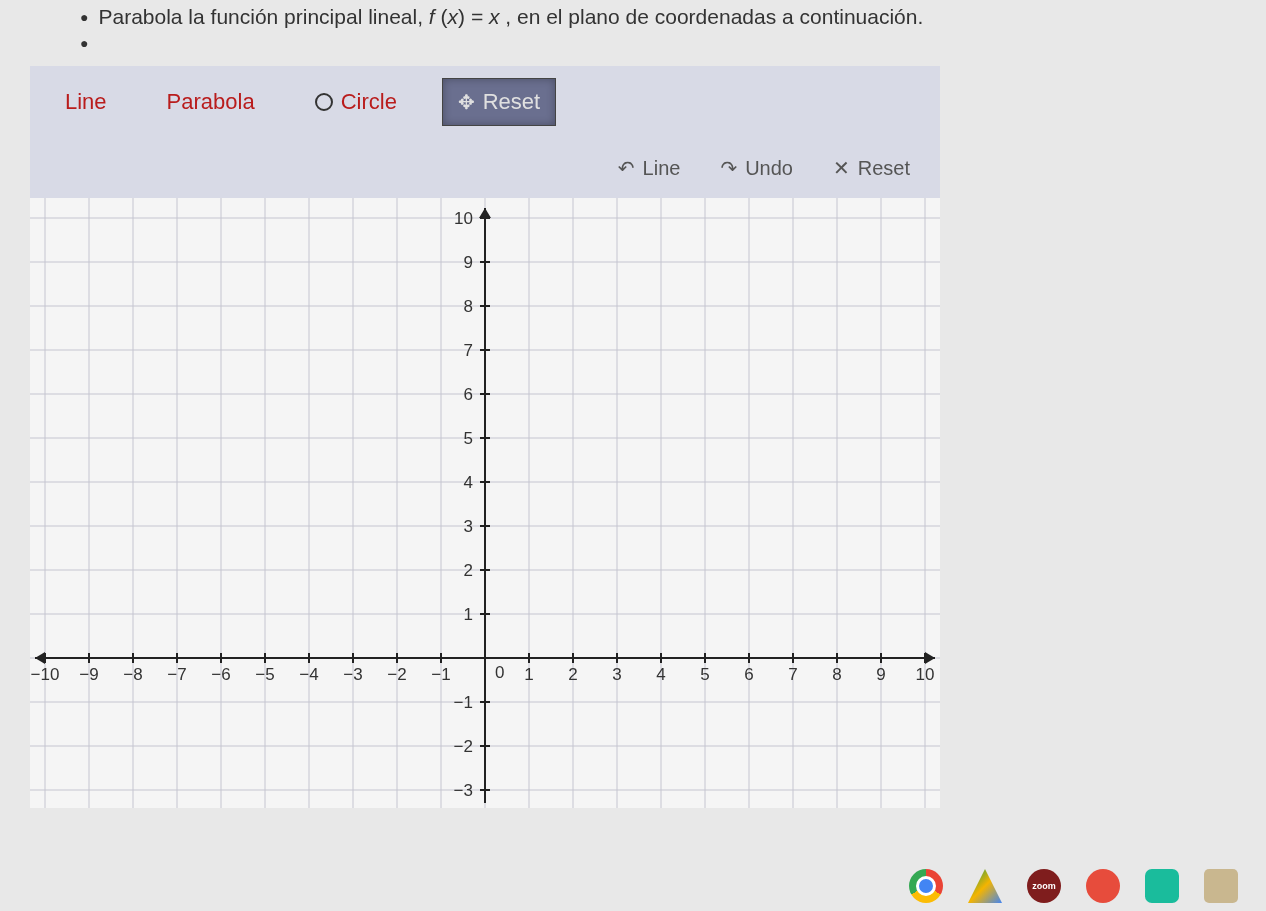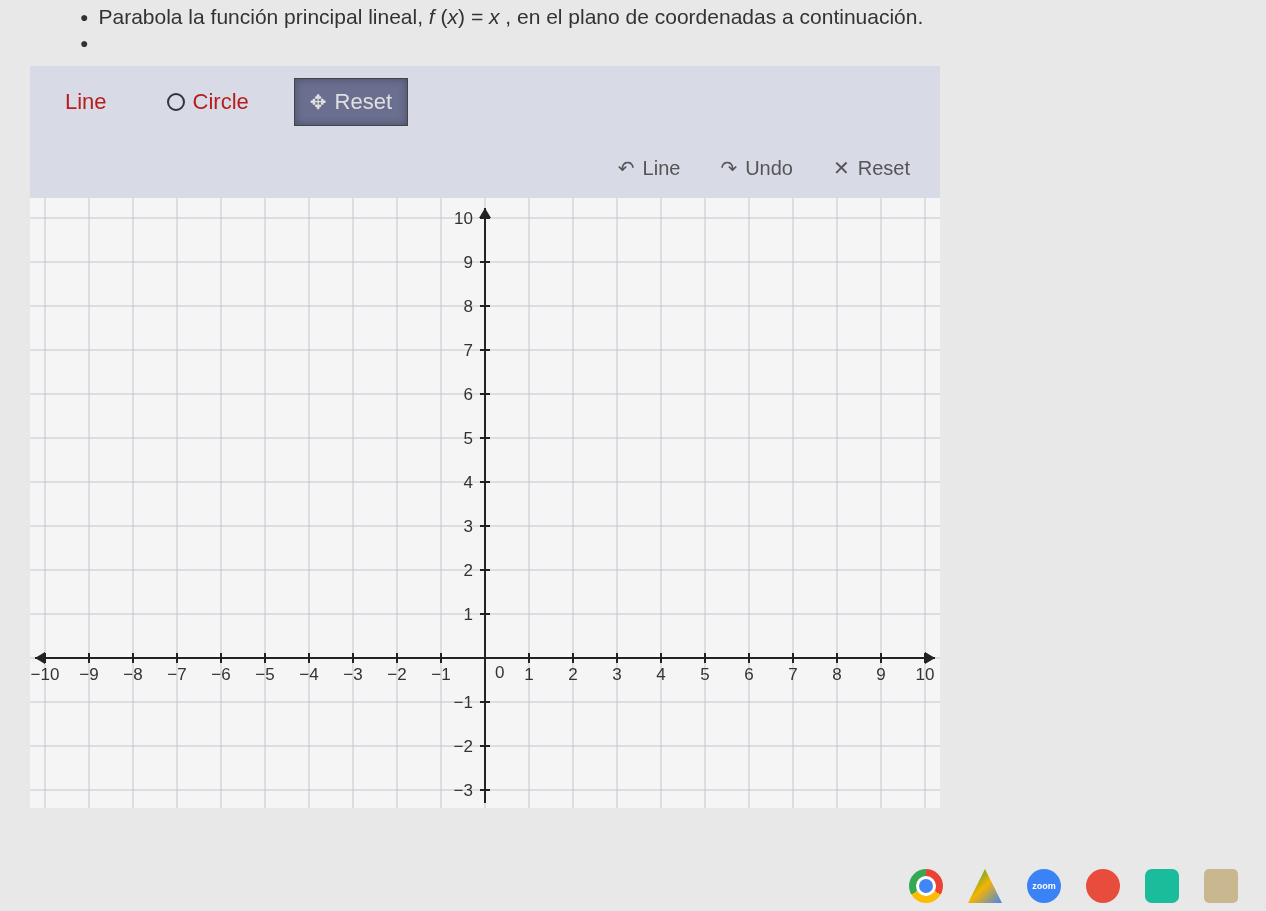--- a/index.html
+++ b/index.html
@@ -105,21 +105,21 @@
       border-radius: 50%;
       display: flex;
       align-items: center;
       justify-content: center;
       font-size: 12px;
       color: white;
     }
     .chrome { background: conic-gradient(#ea4335 0 120deg, #fbbc05 120deg 240deg, #34a853 240deg 360deg); position: relative; }
     .chrome::after { content: ''; position: absolute; width: 14px; height: 14px; background: #4285f4; border: 3px solid white; border-radius: 50%; }
     .drive { background: linear-gradient(135deg, #0f9d58, #f4b400, #4285f4); clip-path: polygon(50% 0, 100% 100%, 0 100%); border-radius: 0; }
-    .zoom { background: #3b82f6; font-size: 9px; font-weight: bold; }
+    .zoom { background: #7f1d1d; font-size: 9px; font-weight: bold; }
     .red-icon { background: #e74c3c; }
     .teal-icon { background: #1abc9c; border-radius: 20%; }
     .beige-icon { background: #c9b78f; border-radius: 15%; }
   </style>
 </head>
 <body>
 
 <div class="content">
   <div class="instructions">
     <div class="instruction-item">
@@ -132,20 +132,23 @@
     </div>
     <div class="instruction-item">
       <span class="bullet">●</span>
     </div>
   </div>
 
   <div class="widget">
     <div class="toolbar-top">
       <div class="tool-btn">
         <span>Line</span>
+      </div>
+      <div class="tool-btn">
+        <span>Parabola</span>
       </div>
       <div class="tool-btn">
         <span class="circle-icon"></span>
         <span>Circle</span>
       </div>
       <div class="tool-btn active">
         <span class="move-icon">✥</span>
         <span>Reset</span>
       </div>
     </div>

